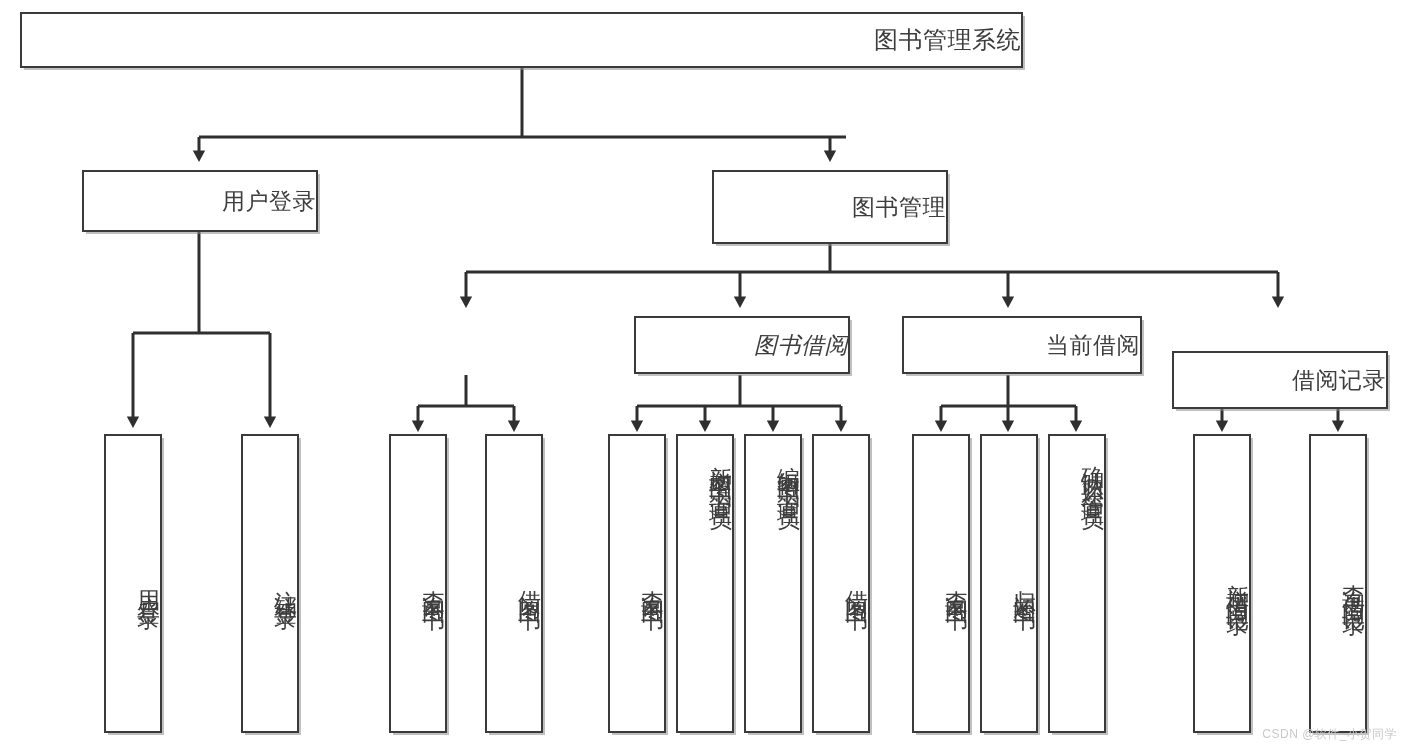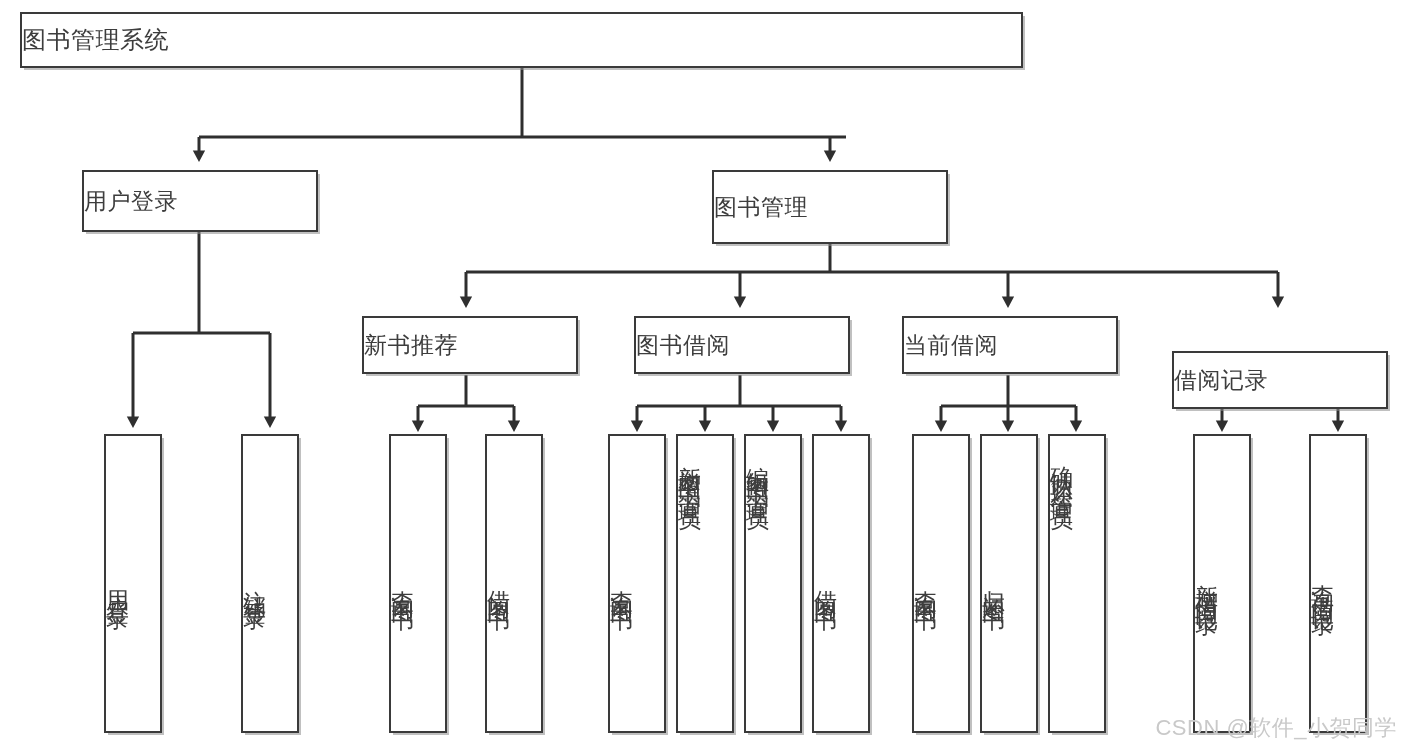--- a/index.html
+++ b/index.html
@@ -3,36 +3,36 @@
 <meta charset="utf-8">
 <style>
   html,body{margin:0;padding:0;background:#ffffff;}
   body{width:1405px;height:747px;position:relative;overflow:hidden;
        font-family:"Liberation Sans","DejaVu Sans",sans-serif;}
   #canvas{position:absolute;inset:0;width:1405px;height:747px;}
   svg.wires{position:absolute;left:0;top:0;width:1405px;height:747px;pointer-events:none;}
 
   .node{position:absolute;box-sizing:border-box;background:#ffffff;
         border:2.5px solid #3a3a3a;box-shadow:3px 3px 0 -1px rgba(140,140,140,.55);
-        display:flex;align-items:center;justify-content:flex-start;}
+        display:flex;align-items:center;justify-content:flex-end;}
   .node .lbl{color:#3d3d3d;text-align:center;line-height:1.08;white-space:pre;}
 
   
   .h .lbl{font-size:23px;letter-spacing:.5px;}
   #n-root .lbl{font-size:24px;}
 
   
   .v{align-items:flex-start;padding-top:12px;}
   .v .lbl{writing-mode:vertical-rl;text-orientation:upright;
           font-size:23px;letter-spacing:6px;line-height:1.0;
           max-height:100%;}
   .v.center{align-items:center;padding-top:0;}
 
   #watermark{position:absolute;right:8px;bottom:4px;color:#c9c9c9;
-             font-size:22px;white-space:nowrap;letter-spacing:.5px;}
+             font-size:12px;white-space:nowrap;letter-spacing:.5px;}
 </style>
 </head>
 <body>
 
 <div id="canvas">
 
   <svg class="wires" viewBox="0 0 1405 747" xmlns="http://www.w3.org/2000/svg">
     <defs>
       <marker id="ar" markerWidth="12" markerHeight="14" refX="1.6" refY="6.2" orient="auto" markerUnits="userSpaceOnUse">
         <path d="M0,0 L11.5,6.2 L0,12.4 z" fill="#2f2f2f"></path>
@@ -86,27 +86,24 @@
     <span class="lbl">图书管理系统</span>
   </div>
 
   <div class="node h" style="left:82px;top:170px;width:236px;height:62px;">
     <span class="lbl">用户登录</span>
   </div>
   <div class="node h" style="left:712px;top:170px;width:236px;height:74px;">
     <span class="lbl">图书管理</span>
   </div>
 
-  <div class="node h" style="left:362px;top:316px;width:216px;height:58px;">
-    <span class="lbl">新书推荐</span>
-  </div>
-  <div class="node h" style="left:634px;top:316px;width:216px;height:58px;">
+  <div class="node h" style="left:634px;top:316px;width:216px;height:58px;font-style:italic;">
     <span class="lbl">图书借阅</span>
   </div>
-  <div class="node h" style="left:902px;top:316px;width:216px;height:58px;">
+  <div class="node h" style="left:902px;top:316px;width:240px;height:58px;">
     <span class="lbl">当前借阅</span>
   </div>
   <div class="node h" style="left:1172px;top:316px;width:216px;height:58px;margin-top:35px;">
     <span class="lbl">借阅记录</span>
   </div>
 
   <div class="node v center" style="left:104px;top:434px;width:58px;height:299px;">
     <span class="lbl">用户登录</span>
   </div>
   <div class="node v center" style="left:241px;top:434px;width:58px;height:299px;">

